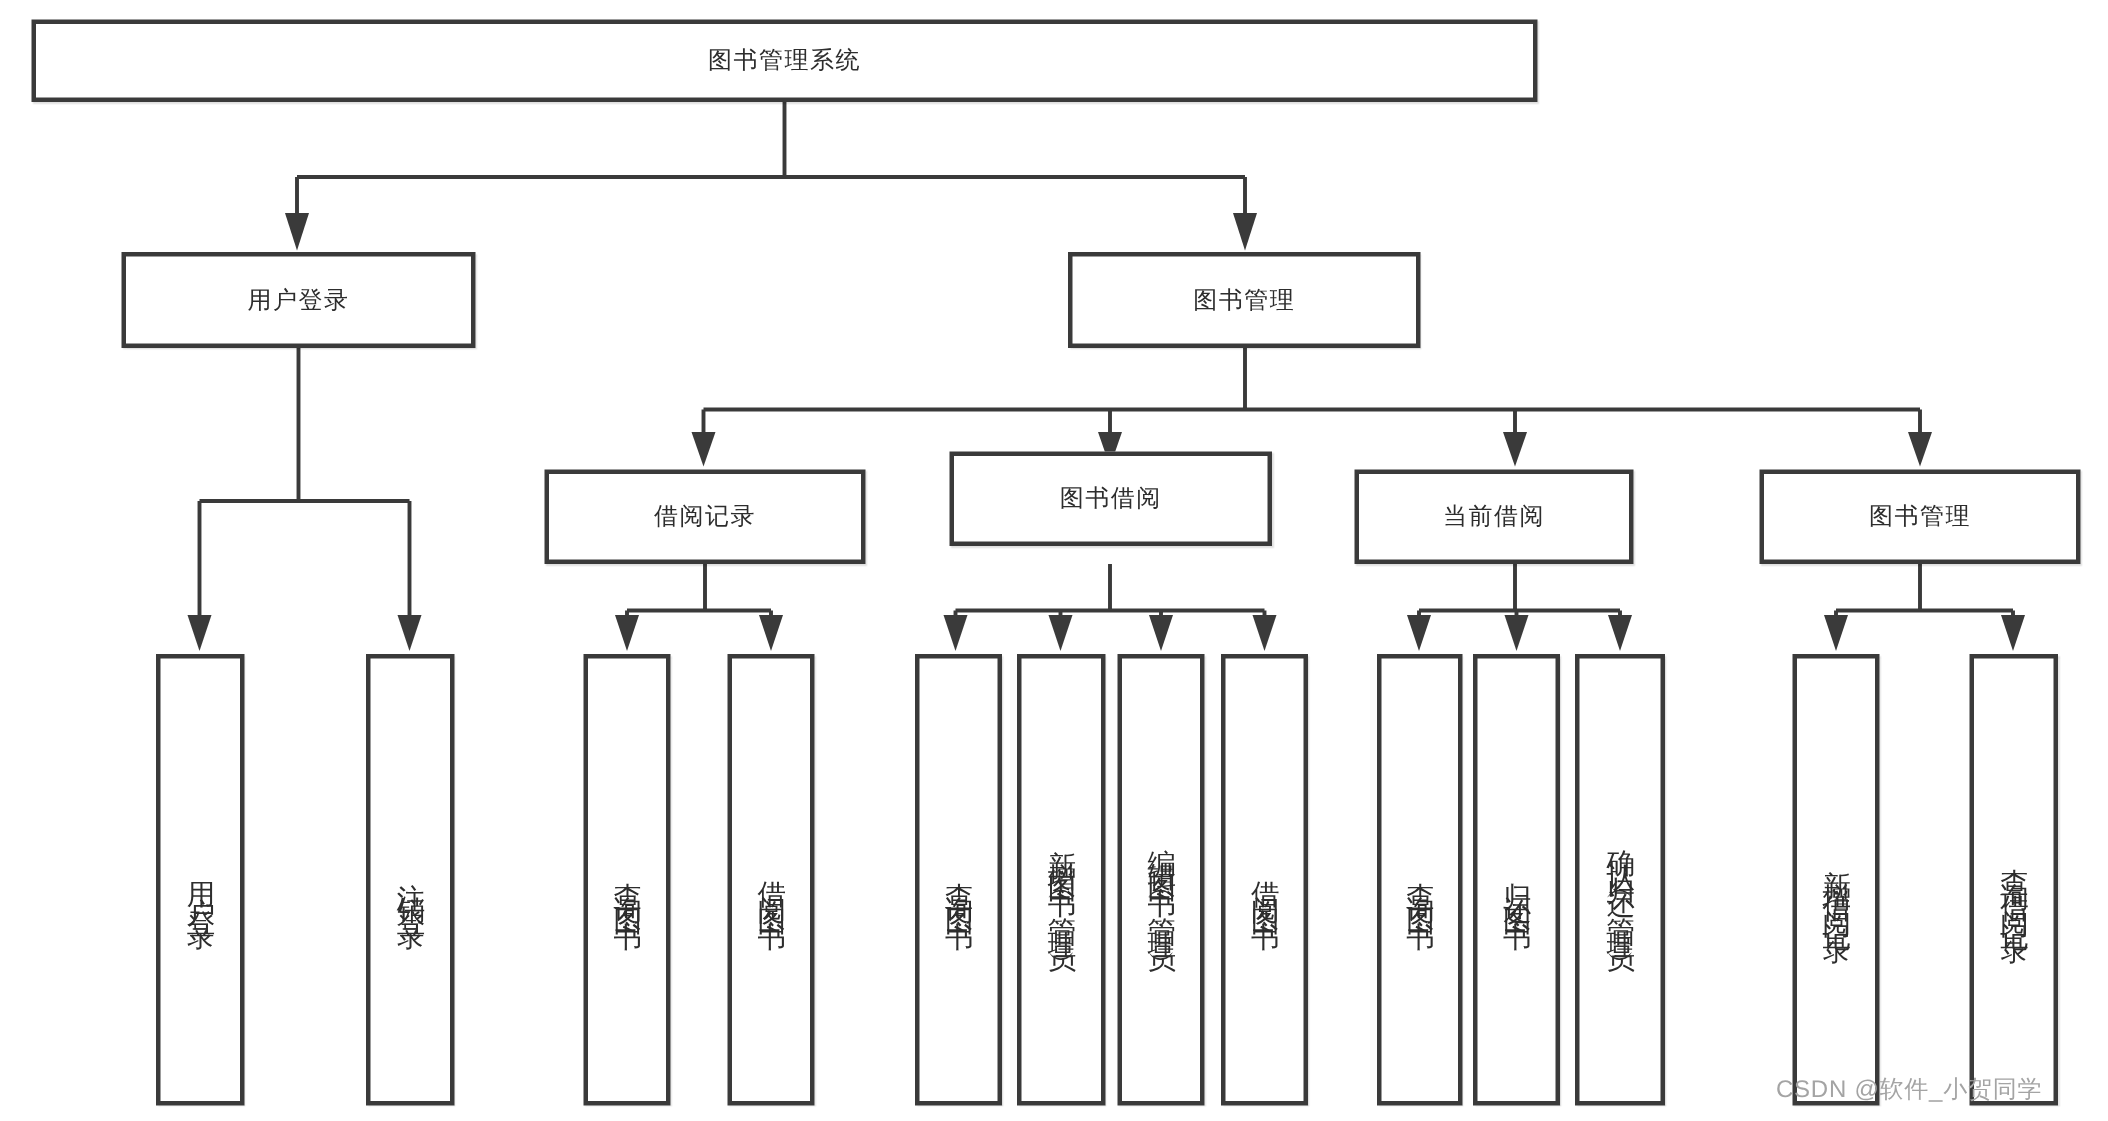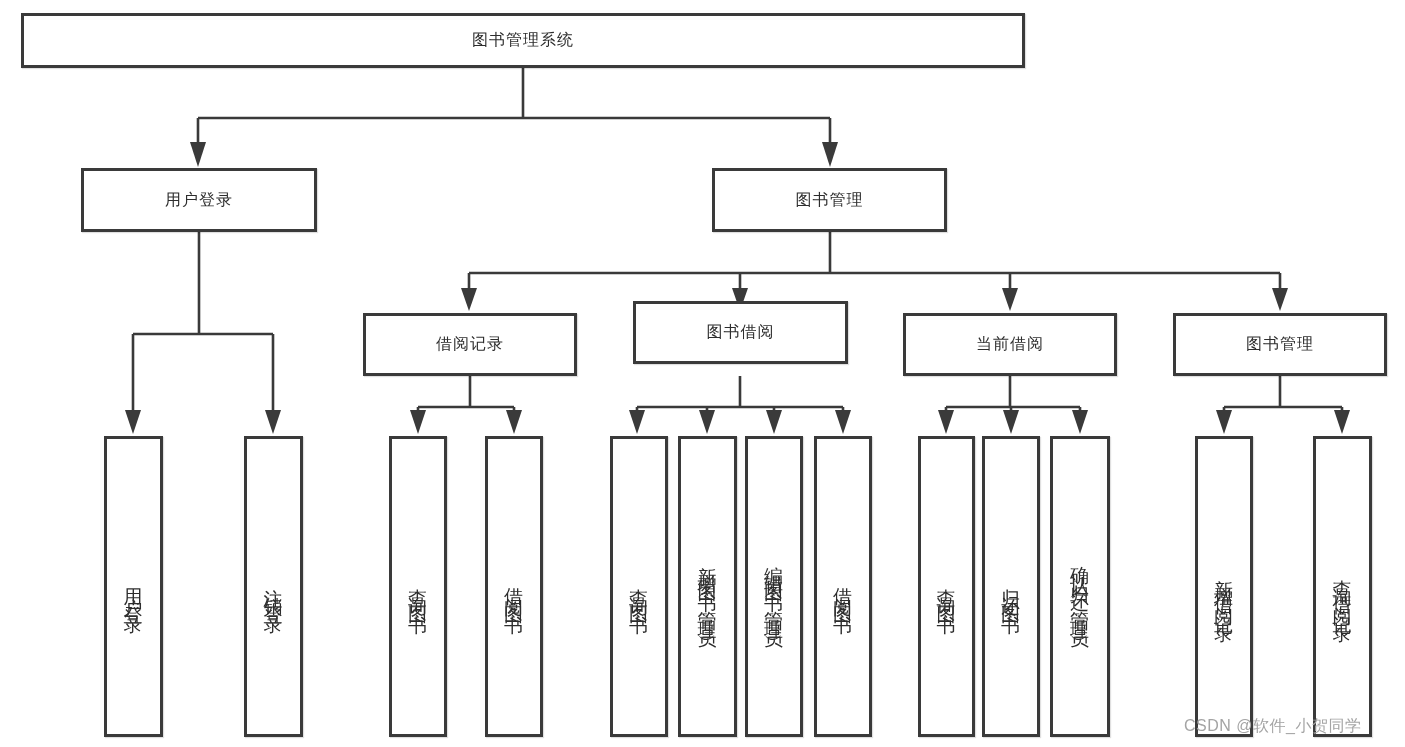--- a/index.html
+++ b/index.html
@@ -95,21 +95,21 @@
   <div class="box hbox" style="left:712px;top:168px;width:235px;height:64px;">
     <span>图书管理</span>
   </div>
 
   <div class="box hbox" style="left:363px;top:313px;width:214px;height:63px;">
     <span>借阅记录</span>
   </div>
   <div class="box hbox" style="left:633px;top:301px;width:215px;height:63px;">
     <span>图书借阅</span>
   </div>
-  <div class="box hbox" style="left:903px;top:313px;width:214px;height:63px;">
+  <div class="box hbox" style="left:903px;top:313px;width:186px;height:63px;">
     <span>当前借阅</span>
   </div>
   <div class="box hbox" style="left:1173px;top:313px;width:214px;height:63px;">
     <span>图书管理</span>
   </div>
 
   <div class="box vbox" style="left:104px;top:436px;width:59px;height:301px;">
     <span>用户登录</span>
   </div>
   <div class="box vbox" style="left:244px;top:436px;width:59px;height:301px;">

